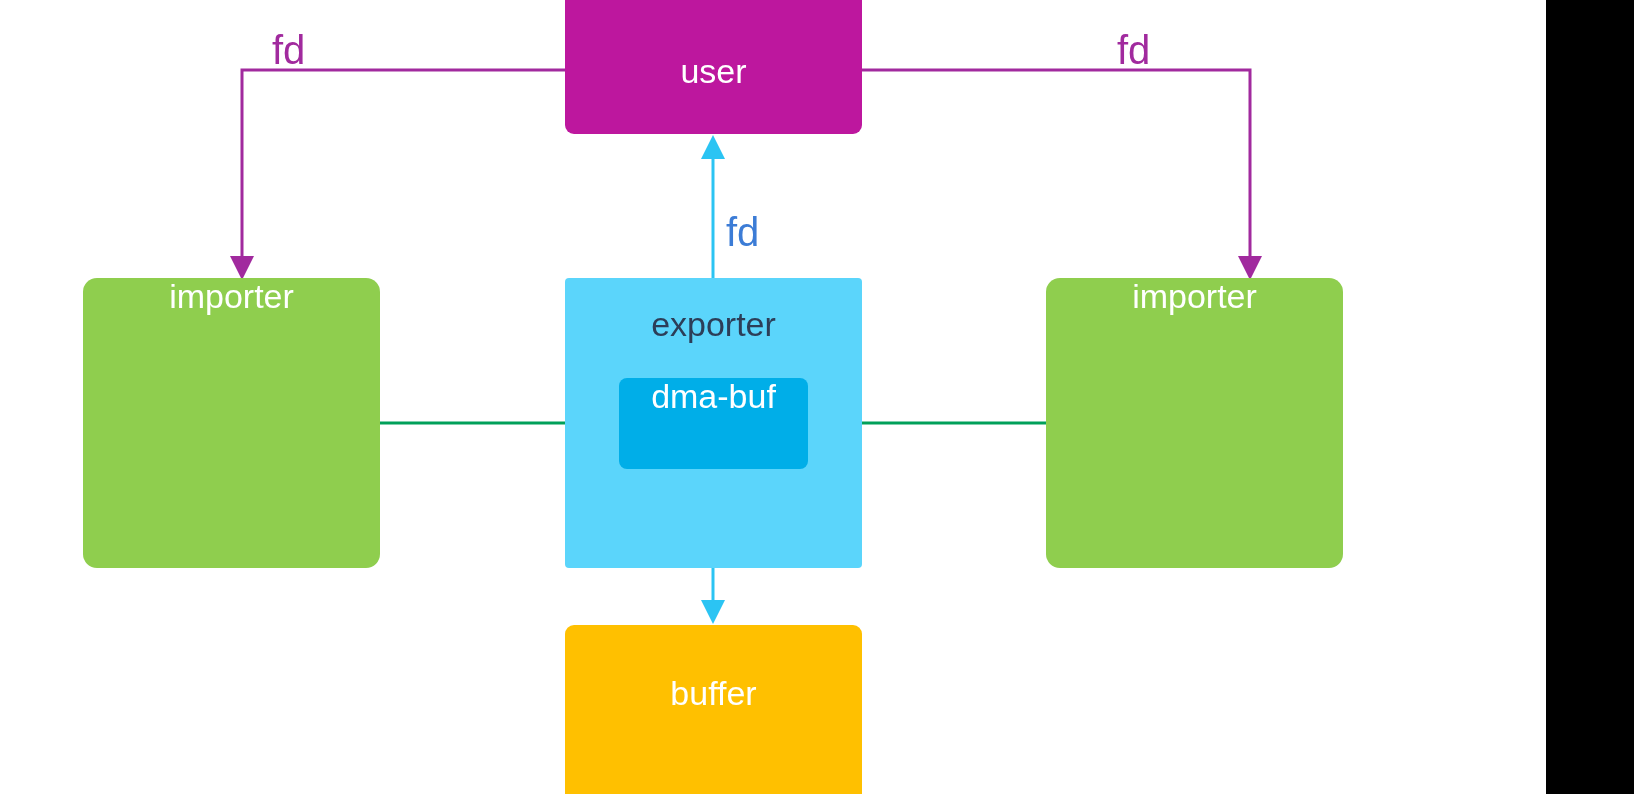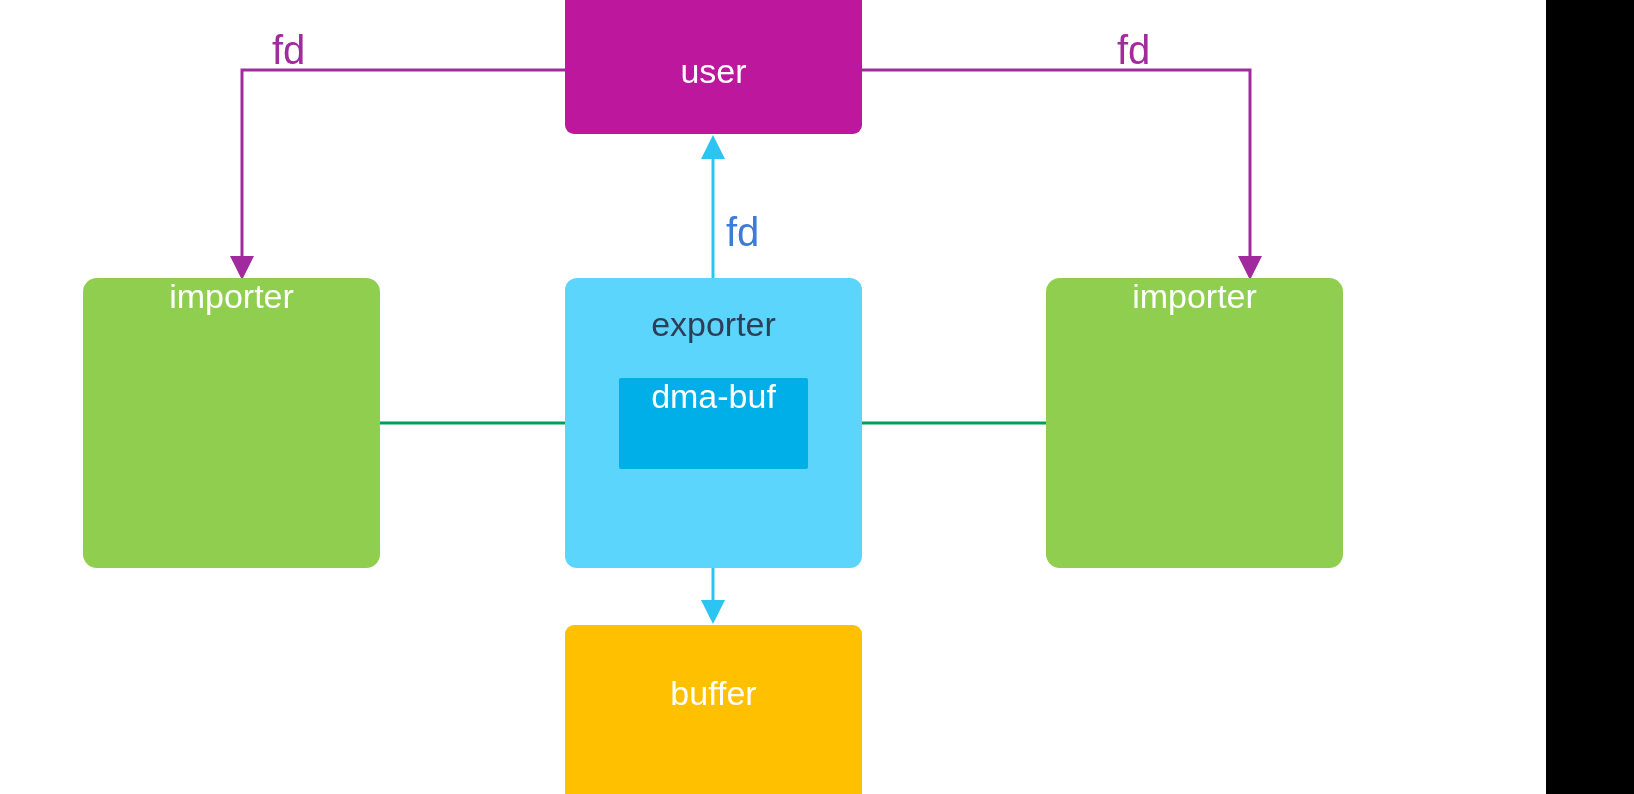--- a/index.html
+++ b/index.html
@@ -45,33 +45,33 @@
     font-size: 34px;
     align-items: flex-end;
     padding-bottom: 44px;
   }
   .node-exporter {
     left: 565px;
     top: 278px;
     width: 297px;
     height: 290px;
     background: #5BD5FB;
-    border-radius: 12px;
+    border-radius: 4px;
     color: #2C3E58;
     font-size: 34px;
     align-items: flex-start;
     padding-top: 28px;
   }
   .node-dmabuf {
     left: 619px;
     top: 378px;
     width: 189px;
     height: 91px;
     background: #00AEE8;
-    border-radius: 2px;
+    border-radius: 8px;
     color: #FFFFFF;
     font-size: 34px;
   }
   .node-importer-left {
     left: 83px;
     top: 278px;
     width: 297px;
     height: 290px;
     background: #8FCE4E;
     border-radius: 14px;

